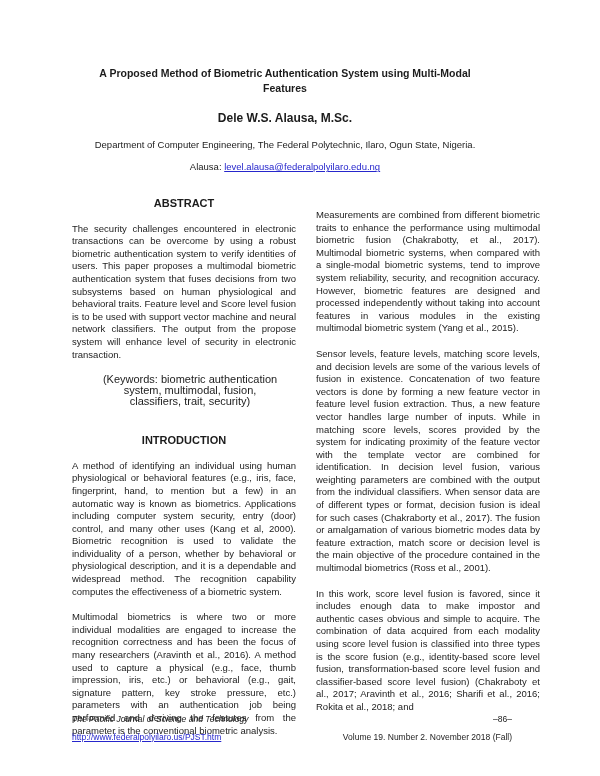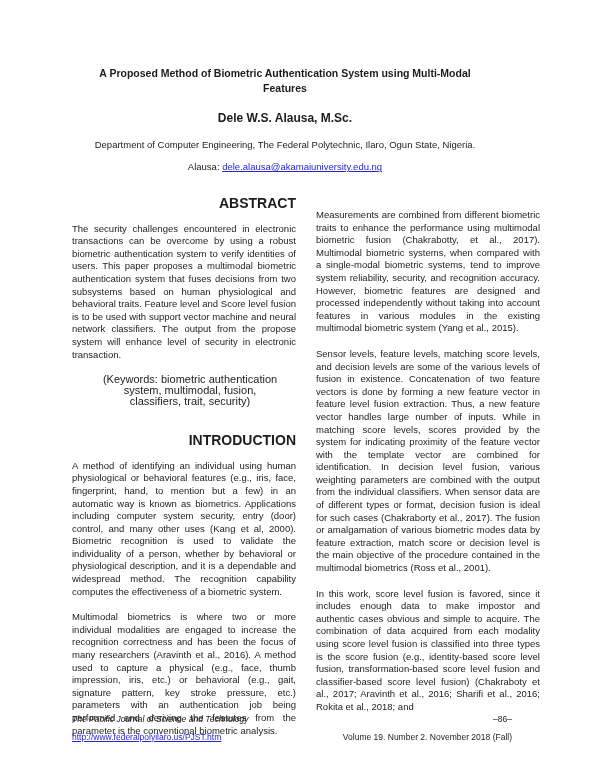--- a/index.html
+++ b/index.html
@@ -52,24 +52,24 @@
     gap: 20px;
   }
   .col {
     flex: 1 1 0;
     min-width: 0;
     font-size: 9.5px;
     line-height: 12.6px;
     text-align: justify;
   }
   .col h2 {
-    font-size: 14px;
+    font-size: 11px;
     font-weight: bold;
     margin: 0 0 13px 0;
-    text-align: right;
+    text-align: center;
   }
   .col p { margin: 12px 0 13px 0; }
   .keywords {
     font-size: 11px;
     line-height: 11px;
     text-align: center;
     margin: 7px 14px 27px 26px !important;
   }
   
   .footer {
@@ -90,21 +90,21 @@
 </style>
 </head>
 <body>
 
 <div class="page">
 
   <div class="header">
     <h1 class="title">A Proposed Method of Biometric Authentication System using Multi-Modal Features</h1>
     <div class="author">Dele W.S. Alausa, M.Sc.</div>
     <div class="affiliation">Department of Computer Engineering, The Federal Polytechnic, Ilaro, Ogun State, Nigeria.</div>
-    <div class="email-line"><span>Alausa: </span><a class="link" href="#">dele.alausa@akamaiuniversity.edu.ng</a></div>
+    <div class="email-line"><span>Alausa: </span><a class="link" href="#">level.alausa@federalpolyilaro.edu.ng</a></div>
   </div>
 
   <div class="columns">
 
     <section class="col">
       <h2>ABSTRACT</h2>
       <p>The security challenges encountered in electronic transactions can be overcome by using a robust biometric authentication system to verify identities of users. This paper proposes a multimodal biometric authentication system that fuses decisions from two subsystems based on human physiological and behavioral traits. Feature level and Score level fusion is to be used with support vector machine and neural network classifiers. The output from the propose system will enhance level of security in electronic transaction.</p>
       <p class="keywords">(Keywords: biometric authentication system, multimodal, fusion, classifiers, trait, security)</p>
       <h2>INTRODUCTION</h2>
       <p>A method of identifying an individual using human physiological or behavioral features (e.g., iris, face, fingerprint, hand, to mention but a few) in an automatic way is known as biometrics. Applications including computer system security, entry (door) control, and many other uses (Kang et al, 2000). Biometric recognition is used to validate the individuality of a person, whether by behavioral or physiological description, and it is a dependable and widespread method. The recognition capability computes the effectiveness of a biometric system.</p>

